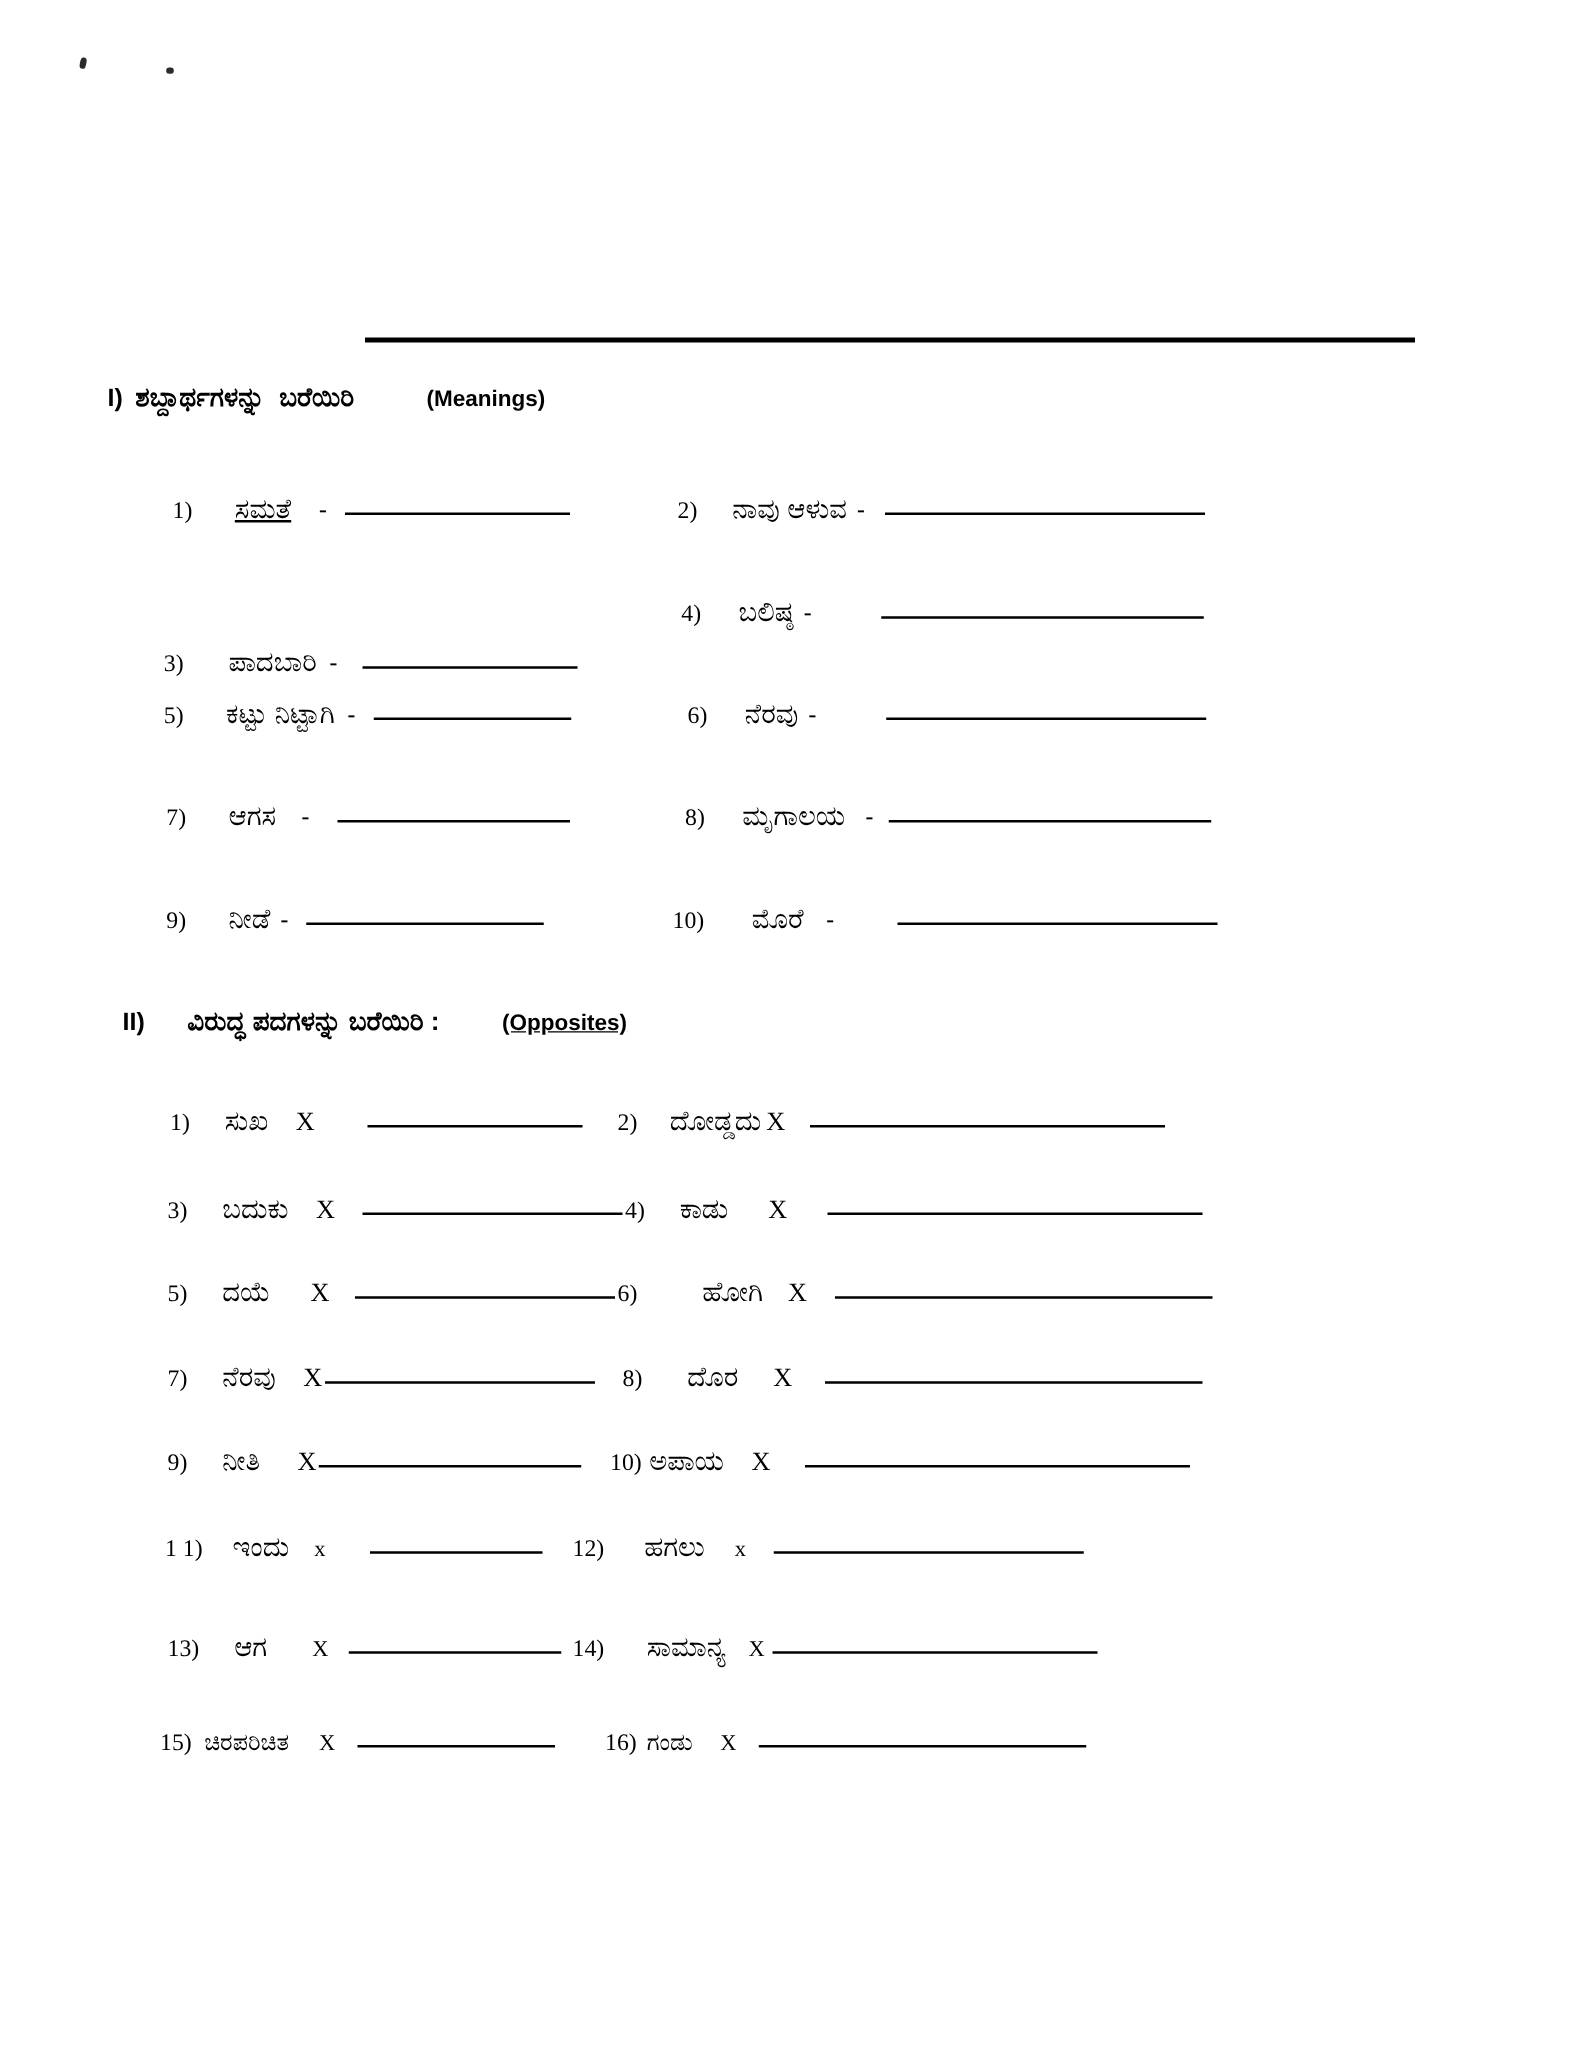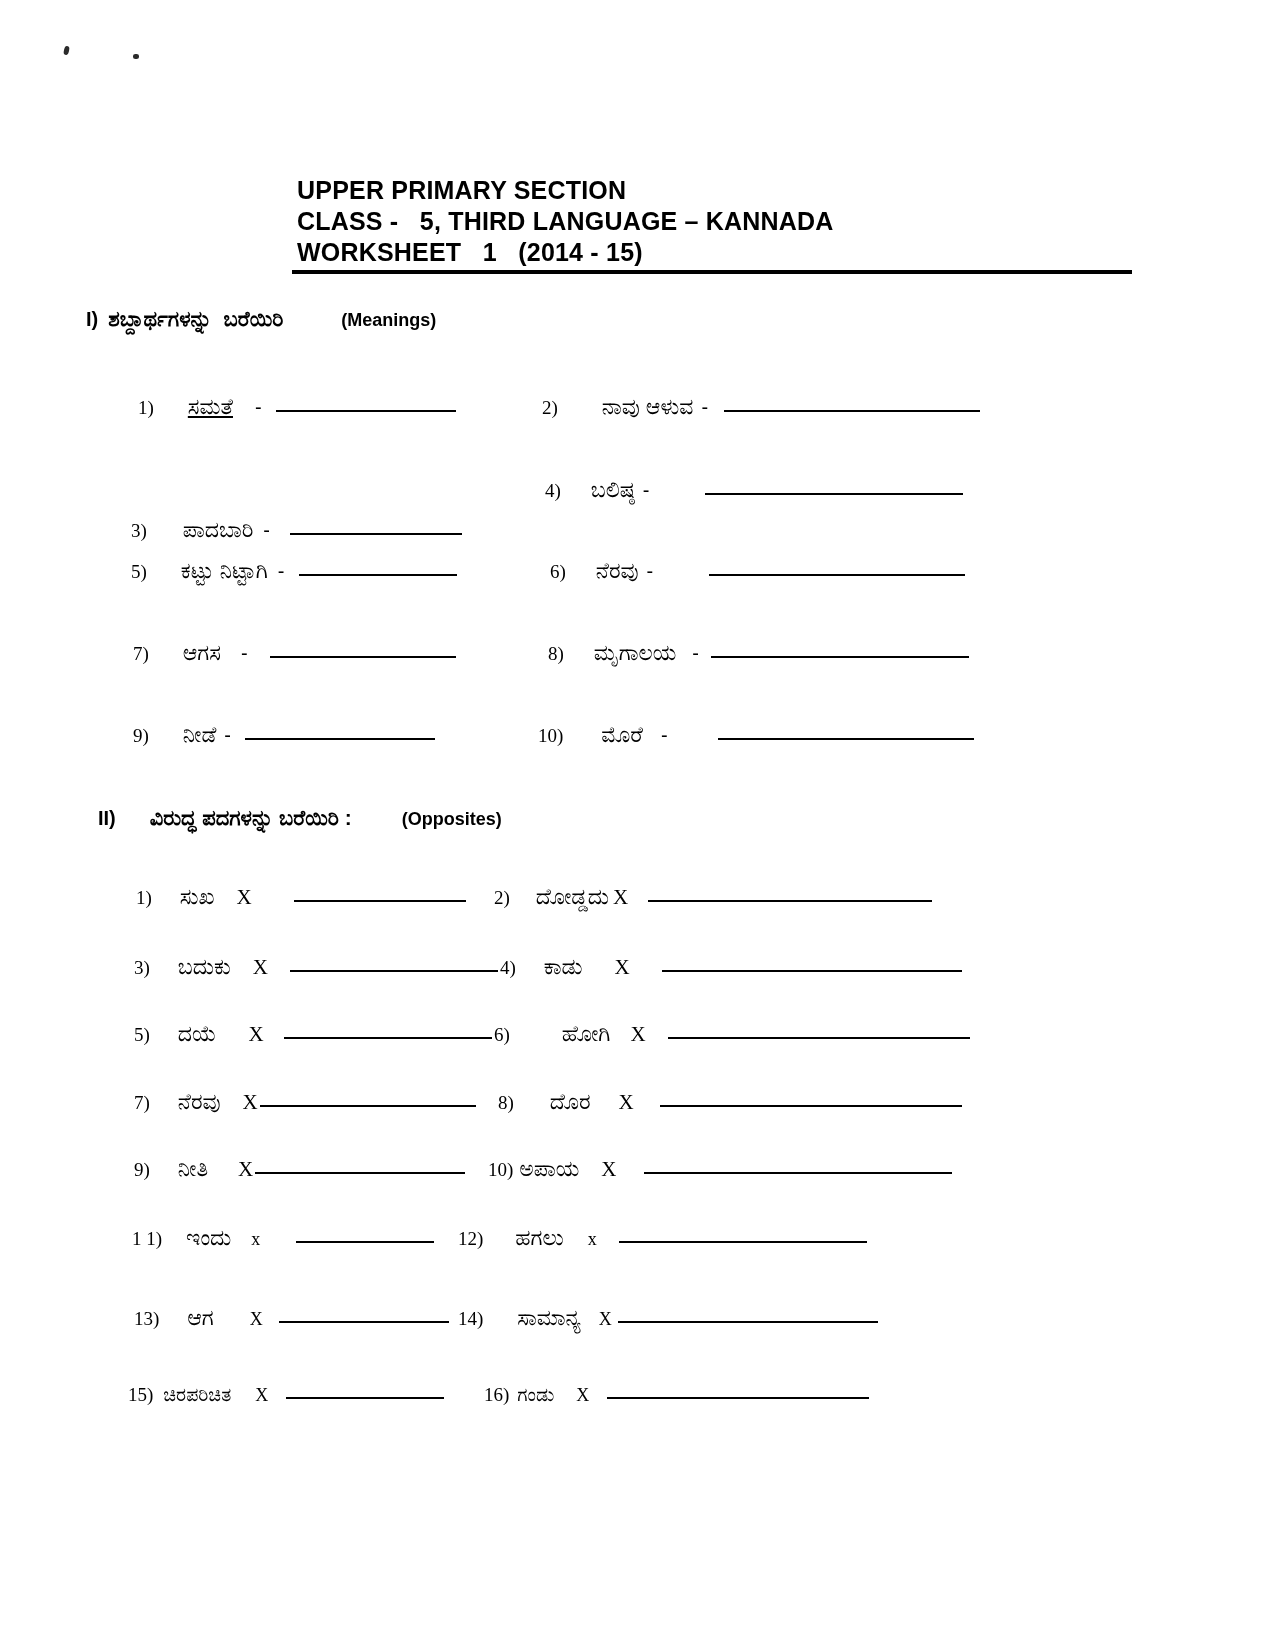--- a/index.html
+++ b/index.html
@@ -75,21 +75,21 @@
     font-weight: bold;
     font-size: 18px;
   }
 
   #sec1 { left: 86px; top: 307px; }
   #sec1 .sec-kn { margin-left: 10px; }
   #sec1 .sec-en { margin-left: 58px; }
 
   #sec2 { left: 98px; top: 806px; }
   #sec2 .sec-kn { margin-left: 34px; }
-  #sec2 .sec-en { margin-left: 50px; }
+  #sec2 .sec-en { margin-left: 50px; text-decoration: underline; }
 
   
   .item {
     position: absolute;
     display: flex;
     align-items: baseline;
     white-space: pre;
   }
   .item .num {
     font-size: 19px;
@@ -116,43 +116,38 @@
   }
 </style>
 </head>
 <body>
 
 <div class="page">
 
   <div class="speck speck-a"></div>
   <div class="speck speck-b"></div>
 
-  <div class="header">
-    <div class="header-line">UPPER PRIMARY SECTION</div>
-    <div class="header-line">CLASS -   5, THIRD LANGUAGE – KANNADA</div>
-    <div class="header-line">WORKSHEET   1   (2014 - 15)</div>
-  </div>
   <div class="header-rule"></div>
 
   <div class="section-heading" id="sec1">
     <span class="sec-num">I)</span>
     <span class="sec-kn">ಶಬ್ದಾರ್ಥಗಳನ್ನು  ಬರೆಯಿರಿ</span>
     <span class="sec-en">(Meanings)</span>
   </div>
 
   <div class="item" style="left:138px; top:394px;">
     <span class="num">1)</span>
     <span class="word" style="margin-left:34px;text-decoration:underline;">ಸಮತೆ</span>
     <span class="dash" style="margin-left:22px;">-</span>
     <span class="blank" style="width:180px; margin-left:14px;"></span>
   </div>
 
   <div class="item" style="left:542px; top:394px;">
     <span class="num">2)</span>
-    <span class="word" style="margin-left:44px;text-align:center;">ನಾವು ಆಳುವ</span>
+    <span class="word" style="margin-left:28px;text-align:center;">ನಾವು ಆಳುವ</span>
     <span class="dash" style="margin-left:8px;">-</span>
     <span class="blank" style="width:256px; margin-left:16px;"></span>
   </div>
 
   <div class="item" style="left:131px; top:477px;">
     <span class="num">3)</span>
     <span class="word" style="margin-left:36px;margin-top:40px;">ಪಾದಬಾರಿ</span>
     <span class="dash" style="margin-left:10px;">-</span>
     <span class="blank" style="width:172px; margin-left:20px;"></span>
   </div>

